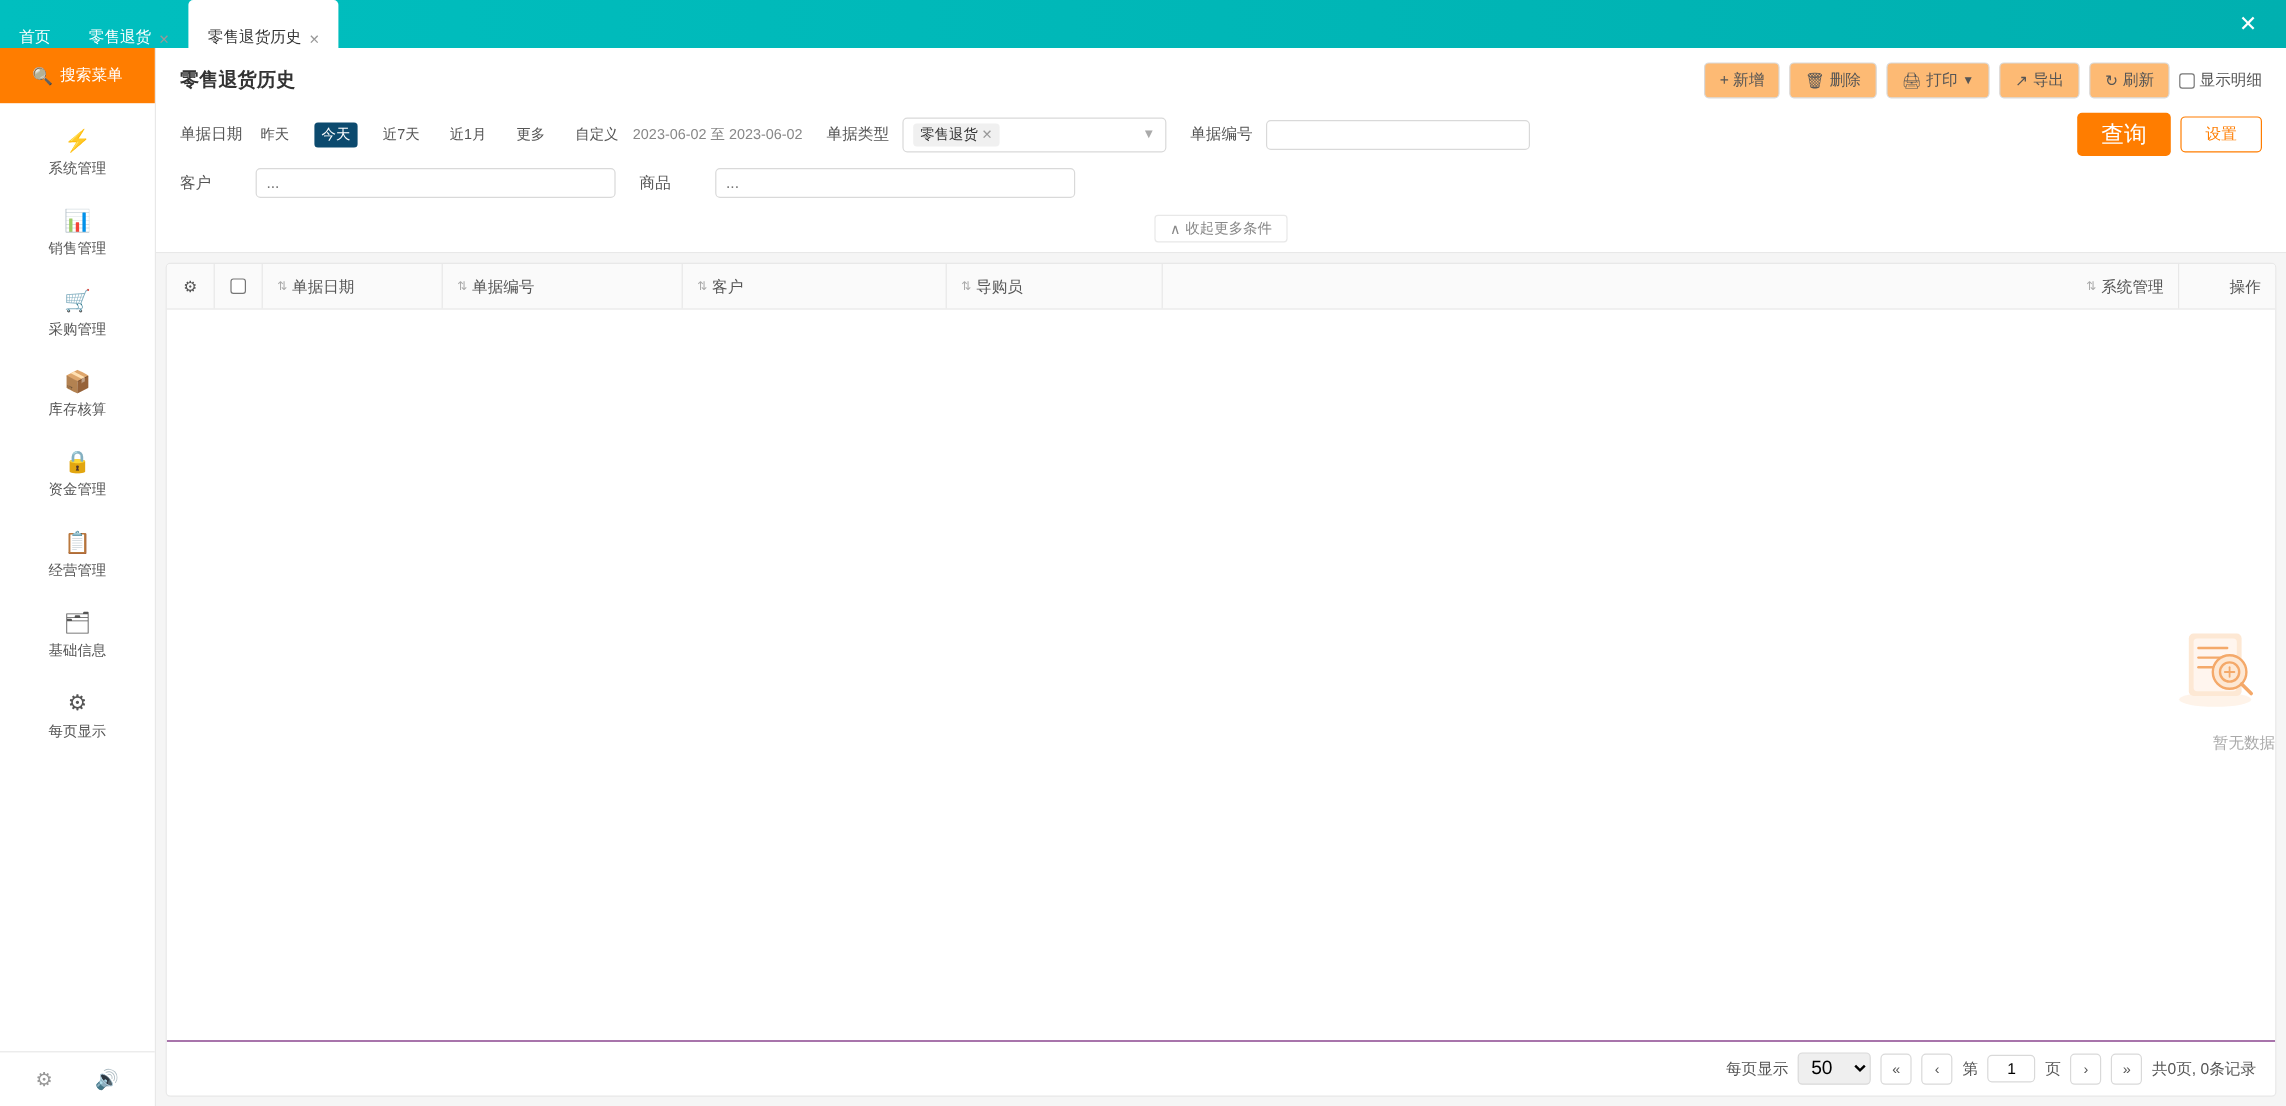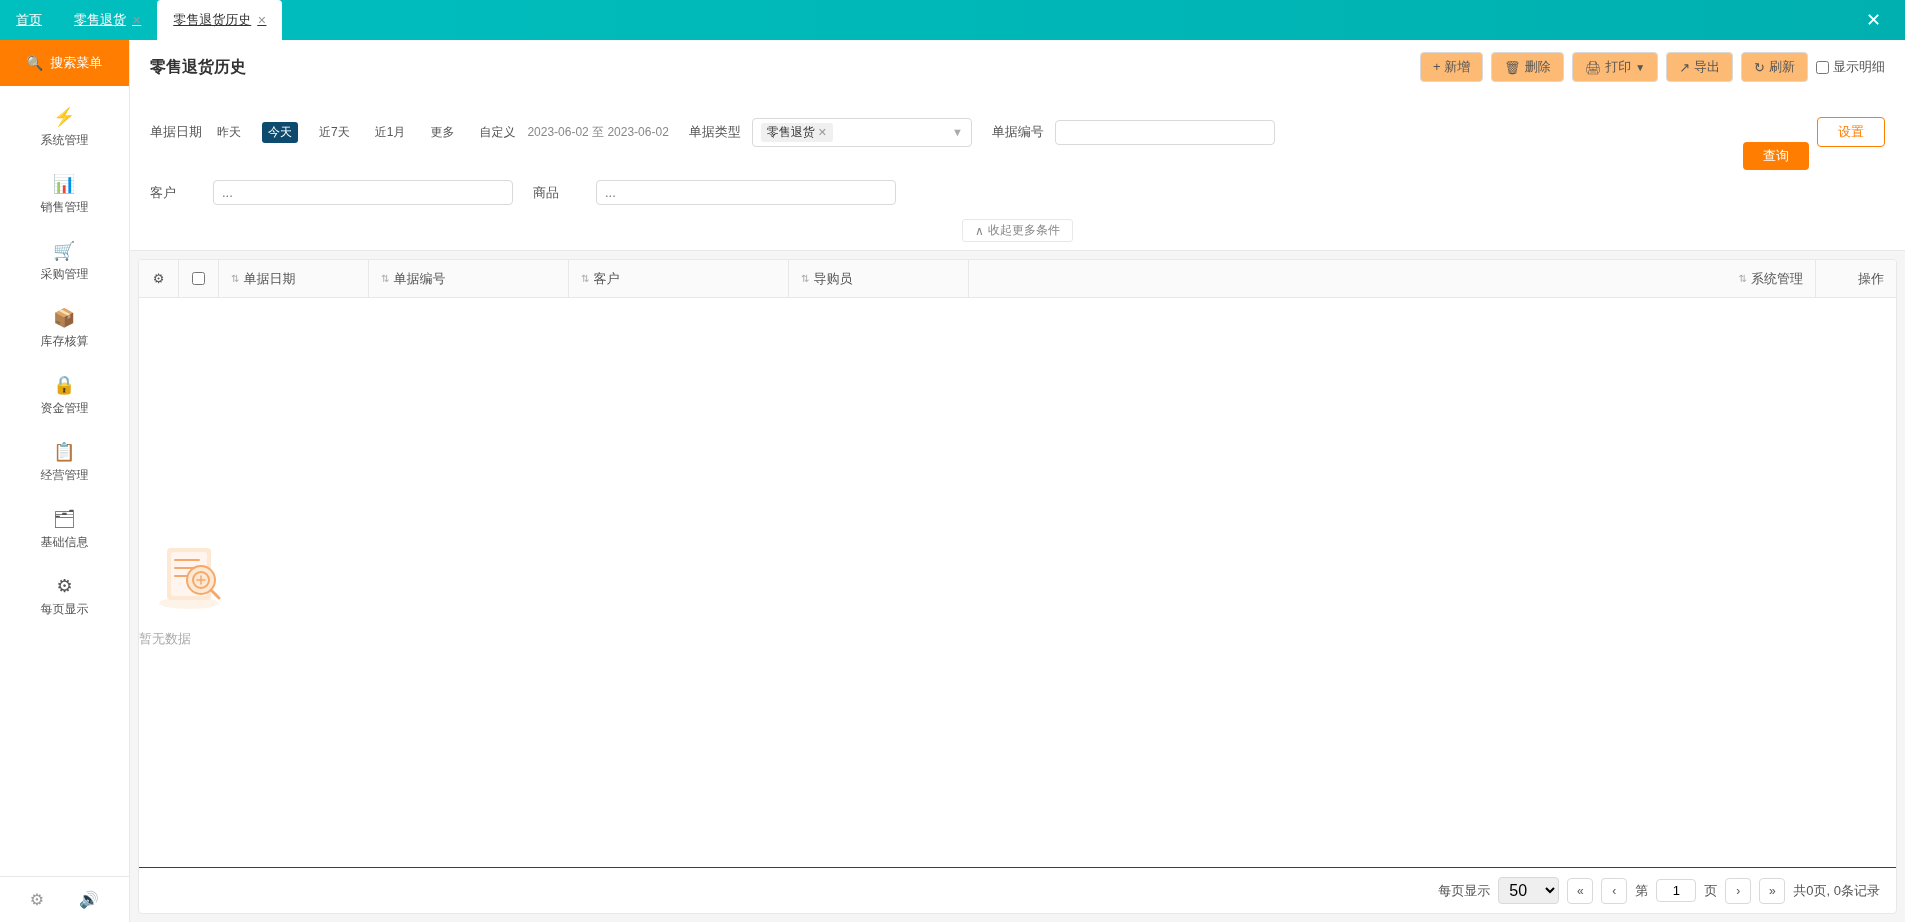--- a/index.html
+++ b/index.html
@@ -16,28 +16,27 @@
     }
     .top-nav-tabs {
       display: flex;
       align-items: center;
       height: 100%;
       flex: 1;
     }
     .tab-item {
       height: 100%;
       display: flex;
-      align-items: center;
+      align-items: flex-end;
       padding: 0 16px;
       cursor: pointer;
       color: white;
       font-size: 13px;
       position: relative;
       white-space: nowrap;
-      text-decoration: underline;
     }
     .tab-item.active {
       background: white;
       color: #333;
       border-radius: 4px 4px 0 0;
     }
     .tab-item .tab-close {
       margin-left: 6px;
       font-size: 11px;
       color: #999;
@@ -157,22 +156,21 @@
       font-size: 13px;
       color: #555;
     }
     .btn-query {
       background: #ff7d00;
       color: white;
       border: none;
       padding: 5px 20px;
       border-radius: 4px;
       cursor: pointer;
-      font-size: 13px;
-      margin-top: 48px;
+      font-size: 19px;
     }
     .btn-setting {
       background: white;
       color: #ff7d00;
       border: 1px solid #ff7d00;
       padding: 5px 20px;
       border-radius: 4px;
       cursor: pointer;
       font-size: 13px;
     }
@@ -336,21 +334,21 @@
     .th-customer { width: 220px; flex-shrink: 0; }
     .th-guide { width: 180px; flex-shrink: 0; }
     .th-amount { flex: 1; justify-content: flex-end; }
     .th-action { width: 80px; flex-shrink: 0; justify-content: flex-end; border-right: none; }
 
     
     .empty-state {
       flex: 1;
       display: flex;
       flex-direction: column;
-      align-items: flex-start;
+      align-items: flex-end;
       justify-content: center;
       gap: 12px;
     }
     .empty-icon {
       width: 100px;
       height: 100px;
     }
     .empty-text {
       font-size: 13px;
       color: #aaa;

